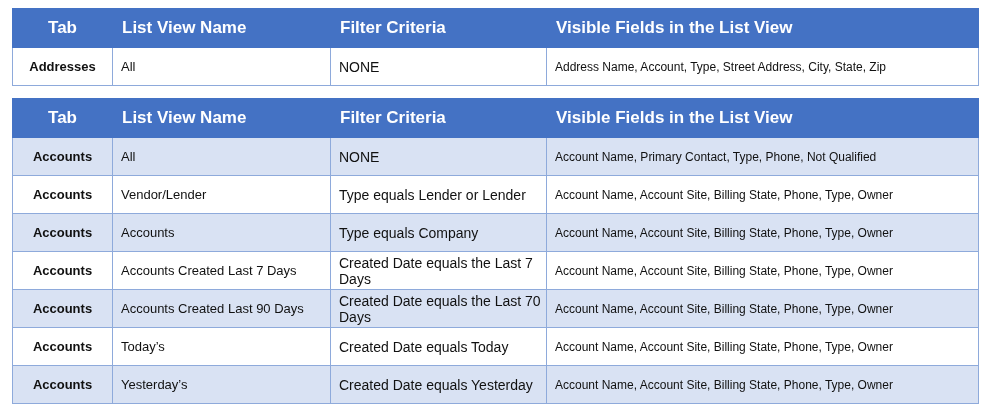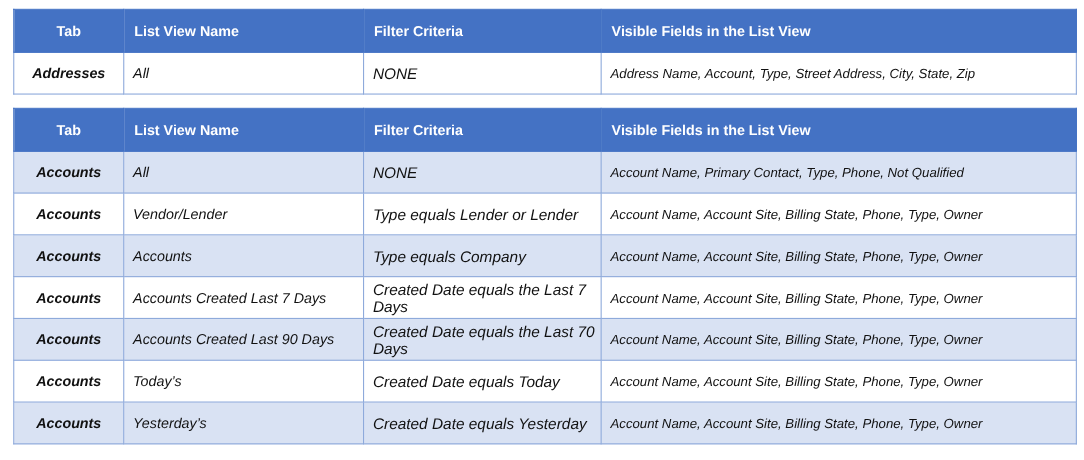--- a/index.html
+++ b/index.html
@@ -2,24 +2,24 @@
 <html><head>
 <meta charset="utf-8">
 <style>
   html, body { margin:0; padding:0; background:#ffffff; }
   body { width:985px; height:418px; position:relative; overflow:hidden;
          font-family:"Liberation Sans", "DejaVu Sans", sans-serif; color:#111; }
   table { position:absolute; left:12px; width:966px; border-collapse:collapse; table-layout:fixed; }
   #t1 { top:8px; }
   #t2 { top:98px; }
   col.c1 { width:100px; } col.c2 { width:218px; } col.c3 { width:216px; } col.c4 { width:432px; }
-  th { background:#4472c4; color:#fff; font-weight:bold; font-size:13px; text-align:left;
+  th { background:#4472c4; color:#fff; font-weight:bold; font-size:17px; text-align:left;
        padding:0 0 0 9px; height:38px; border:1px solid #4472c4; }
   th.tab { text-align:center; padding:0; }
-  td { border:1px solid #8eaadb; font-size:13px; padding:0 0 0 8px; height:37px; vertical-align:middle;font-style:italic; }
+  td { border:1px solid #8eaadb; font-size:13px; padding:0 0 0 8px; height:37px; vertical-align:middle; }
   td.tab { font-weight:bold; text-align:center; padding:0; }
   td.small { font-size:14px; }
   td.fields { font-size:12px; }
   tr.band td { background:#d9e2f3; }
   tr.plain td { background:#ffffff; }
 </style>
 </head>
 <body>
 
 <table id="t1">

